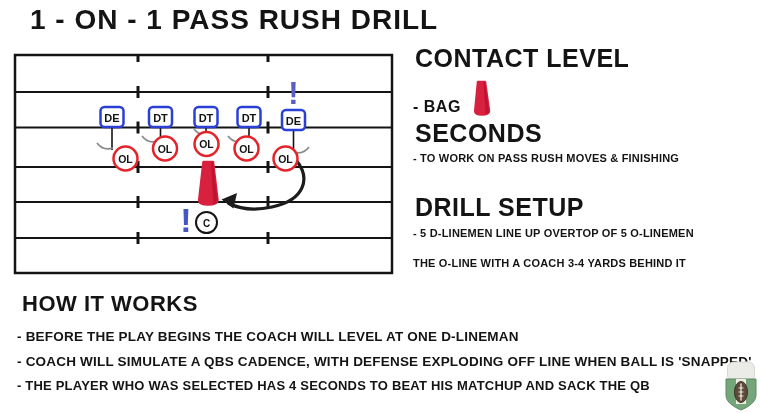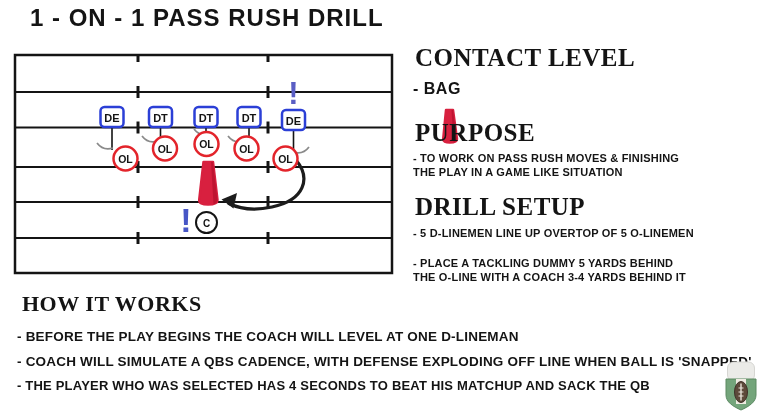--- a/index.html
+++ b/index.html
@@ -3,31 +3,31 @@
 <meta charset="utf-8">
 <style>
   html,body{margin:0;padding:0;}
   body{
     width:761px;height:413px;position:relative;background:#ffffff;
     font-family:"Liberation Sans","DejaVu Sans",sans-serif;
     color:#141414;overflow:hidden;
   }
   .abs{position:absolute;}
   .title{
-    left:30px;top:4px;font-size:24px;font-weight:bold;letter-spacing:1px;
+    left:30px;top:4px;font-size:28px;font-weight:bold;letter-spacing:1px;
     white-space:nowrap;
   }
   .heading{
-    font-size:25px;font-weight:bold;letter-spacing:.5px;white-space:nowrap;font-family:Liberation Serif, serif;
+    font-size:25px;font-weight:bold;letter-spacing:.5px;white-space:nowrap;
   }
   .bullet{
     font-size:11px;font-weight:bold;letter-spacing:.2px;line-height:13.5px;
     white-space:nowrap;
   }
-  .bag-row{display:flex;align-items:flex-end;gap:10px;flex-direction:column;}
+  .bag-row{display:flex;align-items:flex-end;gap:10px;}
   .bag-label{font-size:16px;font-weight:bold;letter-spacing:.5px;}
   svg text{font-family:"Liberation Sans","DejaVu Sans",sans-serif;}
   .howit .bullet{margin-bottom:0;}
 </style>
 </head>
 <body>
 
 <div class="abs title">1 - ON - 1 PASS RUSH DRILL</div>
 
 <svg class="abs" style="left:0;top:0;" width="420" height="290" viewBox="0 0 420 290">
@@ -141,33 +141,31 @@
 <div class="abs heading" style="left:415px;top:44px;">CONTACT LEVEL</div>
 
 <div class="abs bag-row" style="left:413px;top:80px;">
   <span class="bag-label">- BAG</span>
   <svg width="22" height="36" viewBox="0 0 22 36">
     <path d="M 7 2 L 14 2 L 18 31 Q 18 34.5 10.8 34.5 Q 4 34.5 4.2 31 Z" fill="#d8203f" stroke="#d8203f" stroke-width="2.5" stroke-linejoin="round"></path>
     <path d="M 12.5 2 L 14 2 L 18 31 Q 18 33.8 14.5 34.3 Z" fill="#b5122e" opacity="0.75"></path>
   </svg>
 </div>
 
-<div class="abs heading" style="left:415px;top:119px;">PURPOSE</div>
+<div class="abs heading" style="left:415px;top:119px;">SECONDS</div>
 
 <div class="abs" style="left:413px;top:152px;">
   <div class="bullet">- TO WORK ON PASS RUSH MOVES &amp; FINISHING</div>
-  <div class="bullet">THE PLAY IN A GAME LIKE SITUATION</div>
 </div>
 
 <div class="abs heading" style="left:415px;top:193px;">DRILL SETUP</div>
 
 <div class="abs bullet" style="left:413px;top:227px;">- 5 D-LINEMEN LINE UP OVERTOP OF 5 O-LINEMEN</div>
 
 <div class="abs" style="left:413px;top:257px;">
-  <div class="bullet">- PLACE A TACKLING DUMMY 5 YARDS BEHIND</div>
   <div class="bullet">THE O-LINE WITH A COACH 3-4 YARDS BEHIND IT</div>
 </div>
 
 <div class="howit">
   <div class="abs heading" style="left:22px;top:291px;font-size:22px;">HOW IT WORKS</div>
   <div class="abs bullet" style="left:17px;top:330px;font-size:13.5px;">- BEFORE THE PLAY BEGINS THE COACH WILL LEVEL AT ONE D-LINEMAN</div>
   <div class="abs bullet" style="left:17px;top:355px;font-size:13.5px;">- COACH WILL SIMULATE A QBS CADENCE, WITH DEFENSE EXPLODING OFF LINE WHEN BALL IS 'SNAPPED'</div>
   <div class="abs bullet" style="left:17px;top:379px;font-size:13px;">- THE PLAYER WHO WAS SELECTED HAS 4 SECONDS TO BEAT HIS MATCHUP AND SACK THE QB</div>
 </div>
 

